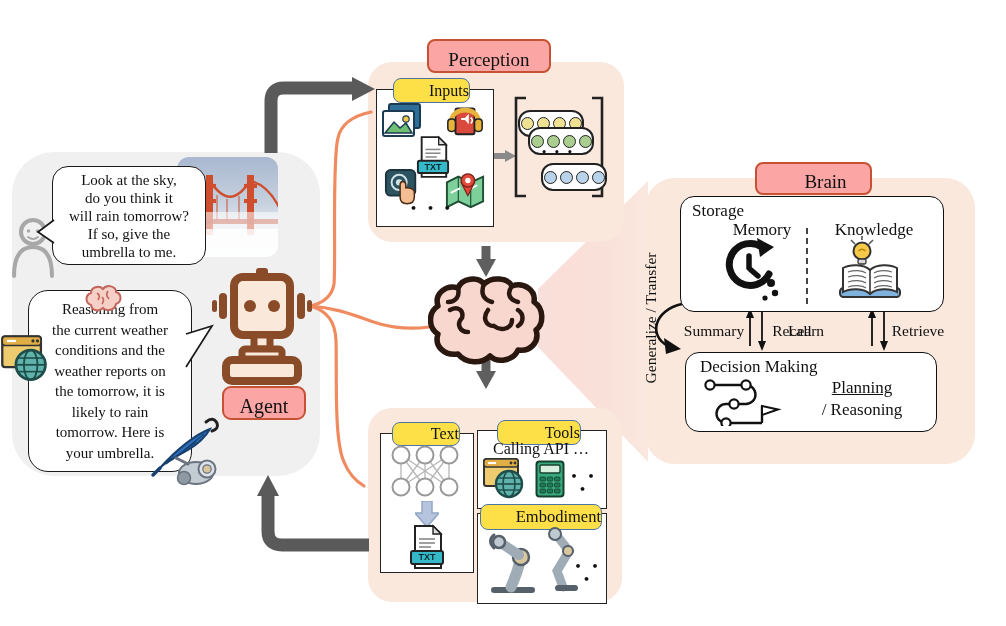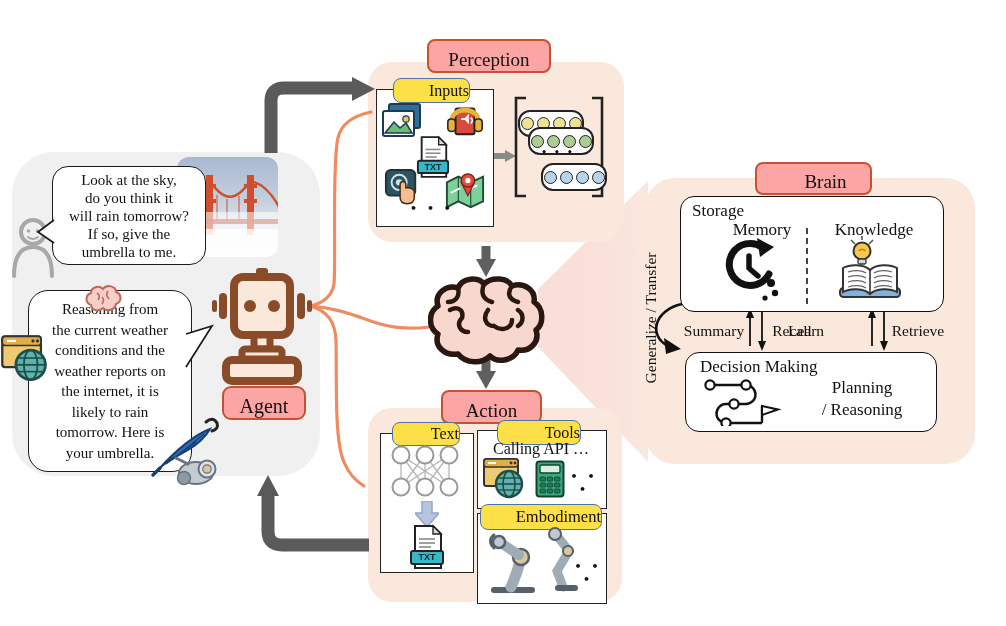--- a/index.html
+++ b/index.html
@@ -119,21 +119,21 @@
     <span>will rain tomorrow?</span>
     <span>If so, give the</span>
     <span>umbrella to me.</span>
   </div>
 
   <div class="bubble" style="left:28px;top:290px;width:162px;height:180px;border-radius:20px;font-size:15px;line-height:20.5px;">
     <span>Reasoning from</span>
     <span>the current weather</span>
     <span>conditions and the</span>
     <span>weather reports on</span>
-    <span>the internet, it is</span>
+    <span>the tomorrow, it is</span>
     <span>likely to rain</span>
     <span>tomorrow. Here is</span>
     <span>your umbrella.</span>
   </div>
 
   <svg class="abs" style="left:82px;top:282px;" width="42" height="32" viewBox="0 0 42 32">
     <path d="M9,23 C3,21 3,13 9,11 C9,5 17,3 21,7 C25,2 34,4 34,10 C40,12 40,20 34,22 C33,28 25,30 21,26 C17,30 10,29 9,23 Z" fill="#F6CFC6" stroke="#C2655C" stroke-width="2"></path>
     <path d="M15,11 q4,3 1,7 M26,9 q-3,4 1,8 M20,15 q3,3 0,7" stroke="#C2655C" stroke-width="1.6" fill="none"></path>
   </svg>
 
@@ -257,23 +257,20 @@
       <i style="background:#B9D3EA;"></i>
       <i style="background:#B9D3EA;"></i>
       <i style="background:#B9D3EA;"></i>
   </div>
 
   <svg class="abs" style="left:428px;top:276px;" width="118" height="92" viewBox="0 0 118 92">
     <path d="M30,78 C16,80 6,70 10,58 C0,52 0,36 10,30 C6,18 18,8 30,12 C34,2 50,0 56,8 C64,0 80,2 84,10 C96,6 108,14 106,26 C116,32 116,48 108,54 C112,66 102,76 90,74 C86,84 70,88 62,80 C54,88 38,88 30,78 Z" fill="#F8D7CE" stroke="#2A1710" stroke-width="5.5" stroke-linejoin="round"></path>
     <path d="M56,8 C52,18 56,24 64,26 M84,10 C78,18 82,24 90,26 M22,34 C30,30 36,34 34,42 M34,42 C28,48 32,56 40,56 M60,34 C54,42 58,50 66,50 M66,50 C74,56 84,52 84,44 M90,34 C96,38 96,46 90,50 M30,12 C32,20 28,26 20,26" fill="none" stroke="#2A1710" stroke-width="4.5" stroke-linecap="round"></path>
   </svg>
 
-  <div class="tag" style="left:441px;top:390px;width:97px;height:30px;">
-    <span>Action</span>
-  </div>
 
   <div class="whitebox" style="left:380px;top:433px;width:92px;height:138px;"></div>
   <div class="sublabel" style="left:392px;top:422px;width:66px;height:22px;">
     <span>Text</span>
   </div>
 
   <svg class="abs" style="left:388px;top:444px;" width="74" height="54" viewBox="0 0 74 54">
     <g stroke="#B5B5B5" stroke-width="1.3">
       <line x1="13" y1="11" x2="13" y2="43"></line>
         <line x1="13" y1="11" x2="37" y2="43"></line>
@@ -420,21 +417,21 @@
     <polygon points="62,30 78,33.5 62,39" fill="#fff" stroke="#111" stroke-width="2"></polygon>
     <g fill="#fff" stroke="#111" stroke-width="2.2">
       <circle cx="10" cy="9" r="4.6"></circle>
         <circle cx="46" cy="9" r="4.6"></circle>
         <circle cx="34" cy="28" r="4.6"></circle>
         <circle cx="26" cy="47" r="4.6"></circle>
     </g>
   </svg>
 
   <div class="abs" style="left:797px;top:377px;width:130px;text-align:center;font-size:17px;line-height:22px;">
-    <span style="display:block;">Planning</span>
+    <span style="display:block;text-decoration:underline;">Planning</span>
     <span style="display:block;">/ Reasoning</span>
   </div>
 
   <div class="lbl" style="left:571px;top:309px;width:160px;transform:rotate(-90deg);font-size:15.5px;">Generalize / Transfer</div>
 
   <svg class="abs" style="left:0;top:0;" width="1006" height="626" viewBox="0 0 1006 626">
     <path d="M54,220 L38,232 L54,243 Z" fill="#fff"></path>
     <path d="M54,220 L38,232 L54,243" fill="none" stroke="#1a1a1a" stroke-width="1.7"></path>
     <path d="M186,334 L212,326 L186,367 Z" fill="#fff"></path>
     <path d="M186,334 L212,326 L186,367" fill="none" stroke="#1a1a1a" stroke-width="1.7"></path>

